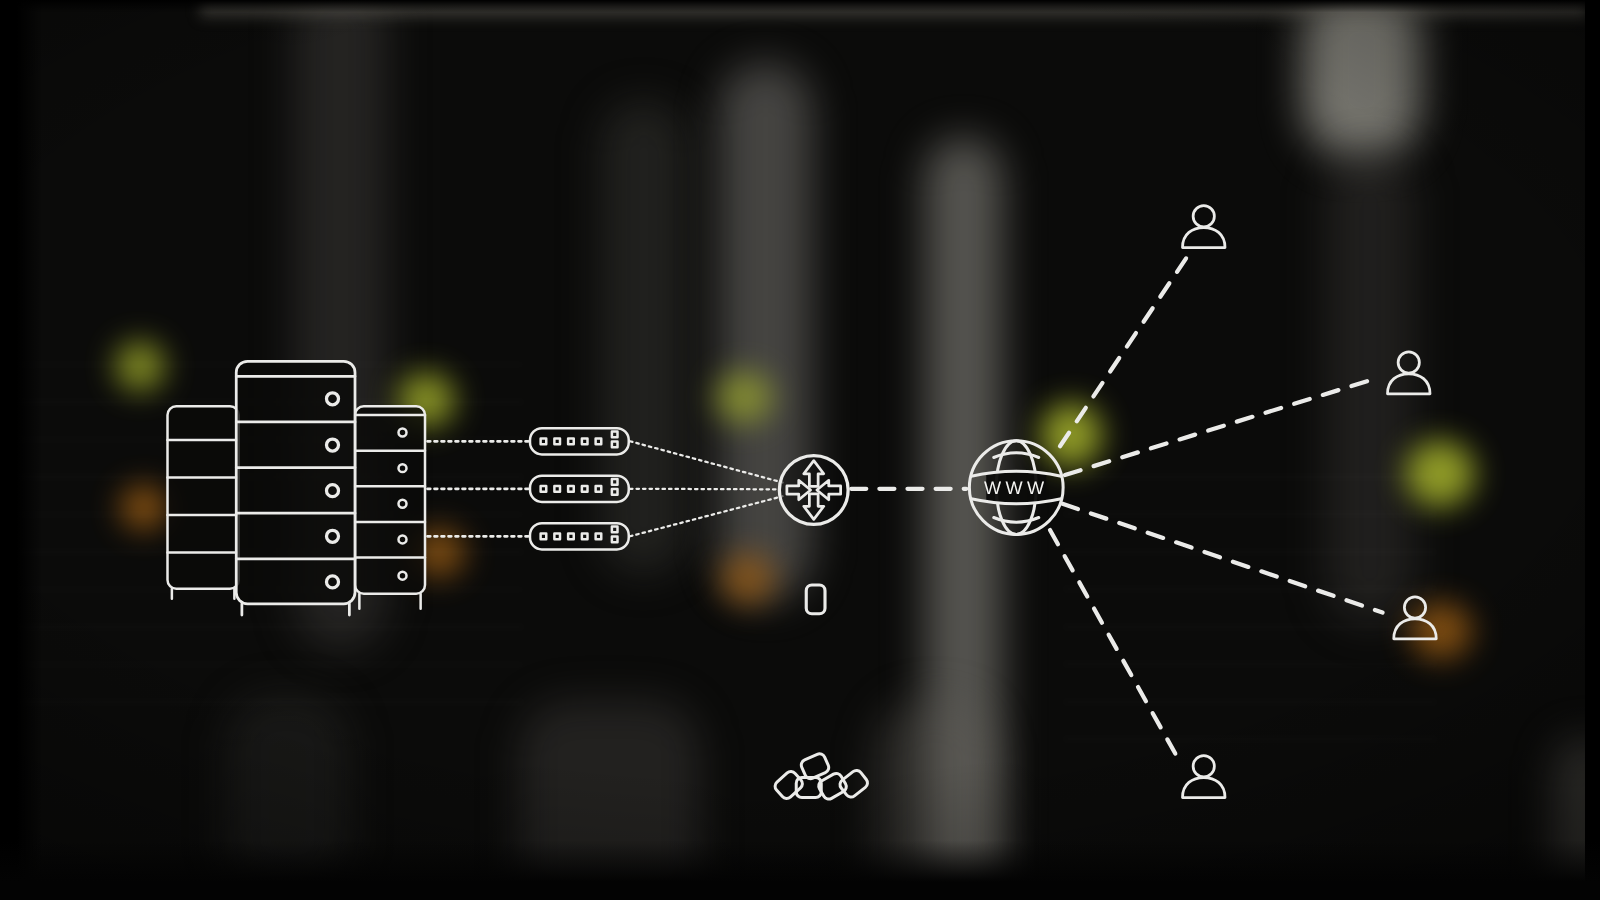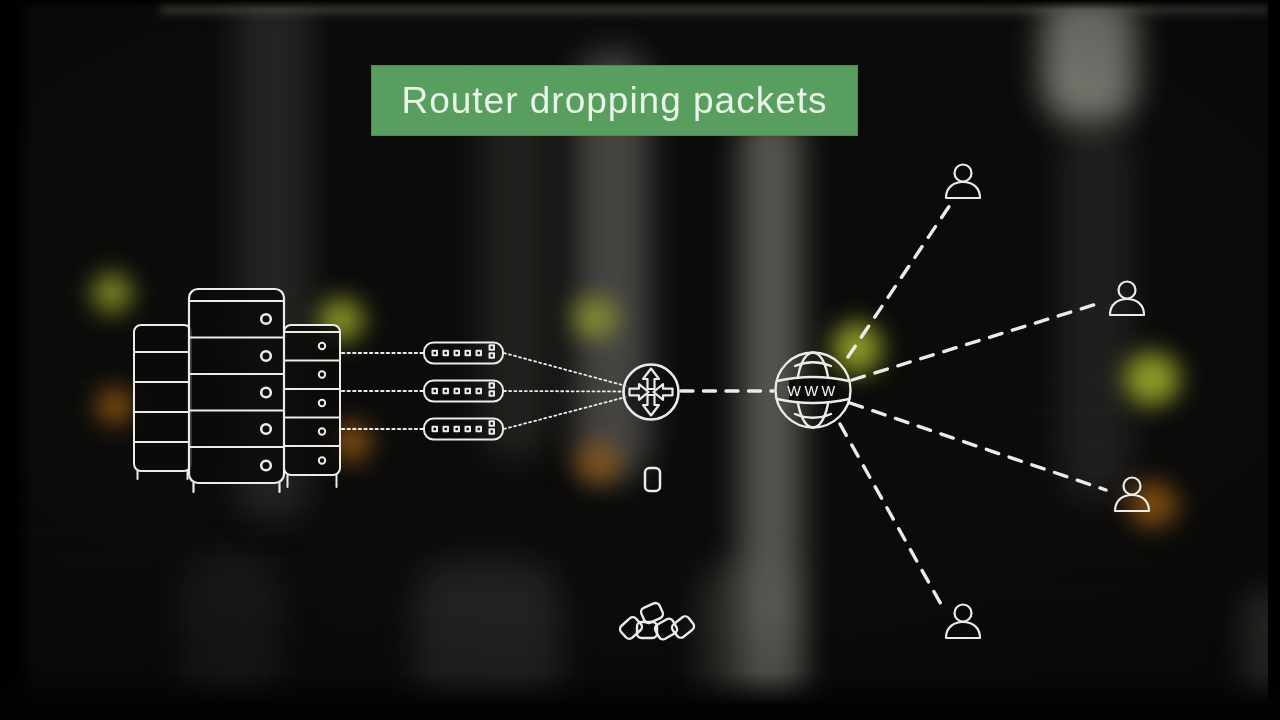--- a/index.html
+++ b/index.html
@@ -86,23 +86,20 @@
     <div class="slats" style="left:850px;top:380px;width:300px;height:220px;"></div>
 
     <div class="top-band"></div>
     <div class="vignette"></div>
     <div class="edge-left"></div>
     <div class="edge-right"></div>
     <div class="fade-top"></div>
     <div class="fade-bottom"></div>
   </div>
 
-  <div class="banner">
-    <span>Router dropping packets</span>
-  </div>
 
   <svg class="diagram" width="1280" height="720" viewBox="0 0 1280 720">
     <defs>
       <g id="switch" class="ln" stroke-width="2">
         <rect x="424" y="342.5" width="79" height="21" rx="9.5"></rect>
         <rect x="432.5" y="350.8" width="4.5" height="4.5"></rect>
         <rect x="443.5" y="350.8" width="4.5" height="4.5"></rect>
         <rect x="454.5" y="350.8" width="4.5" height="4.5"></rect>
         <rect x="465.5" y="350.8" width="4.5" height="4.5"></rect>
         <rect x="476.5" y="350.8" width="4.5" height="4.5"></rect>

